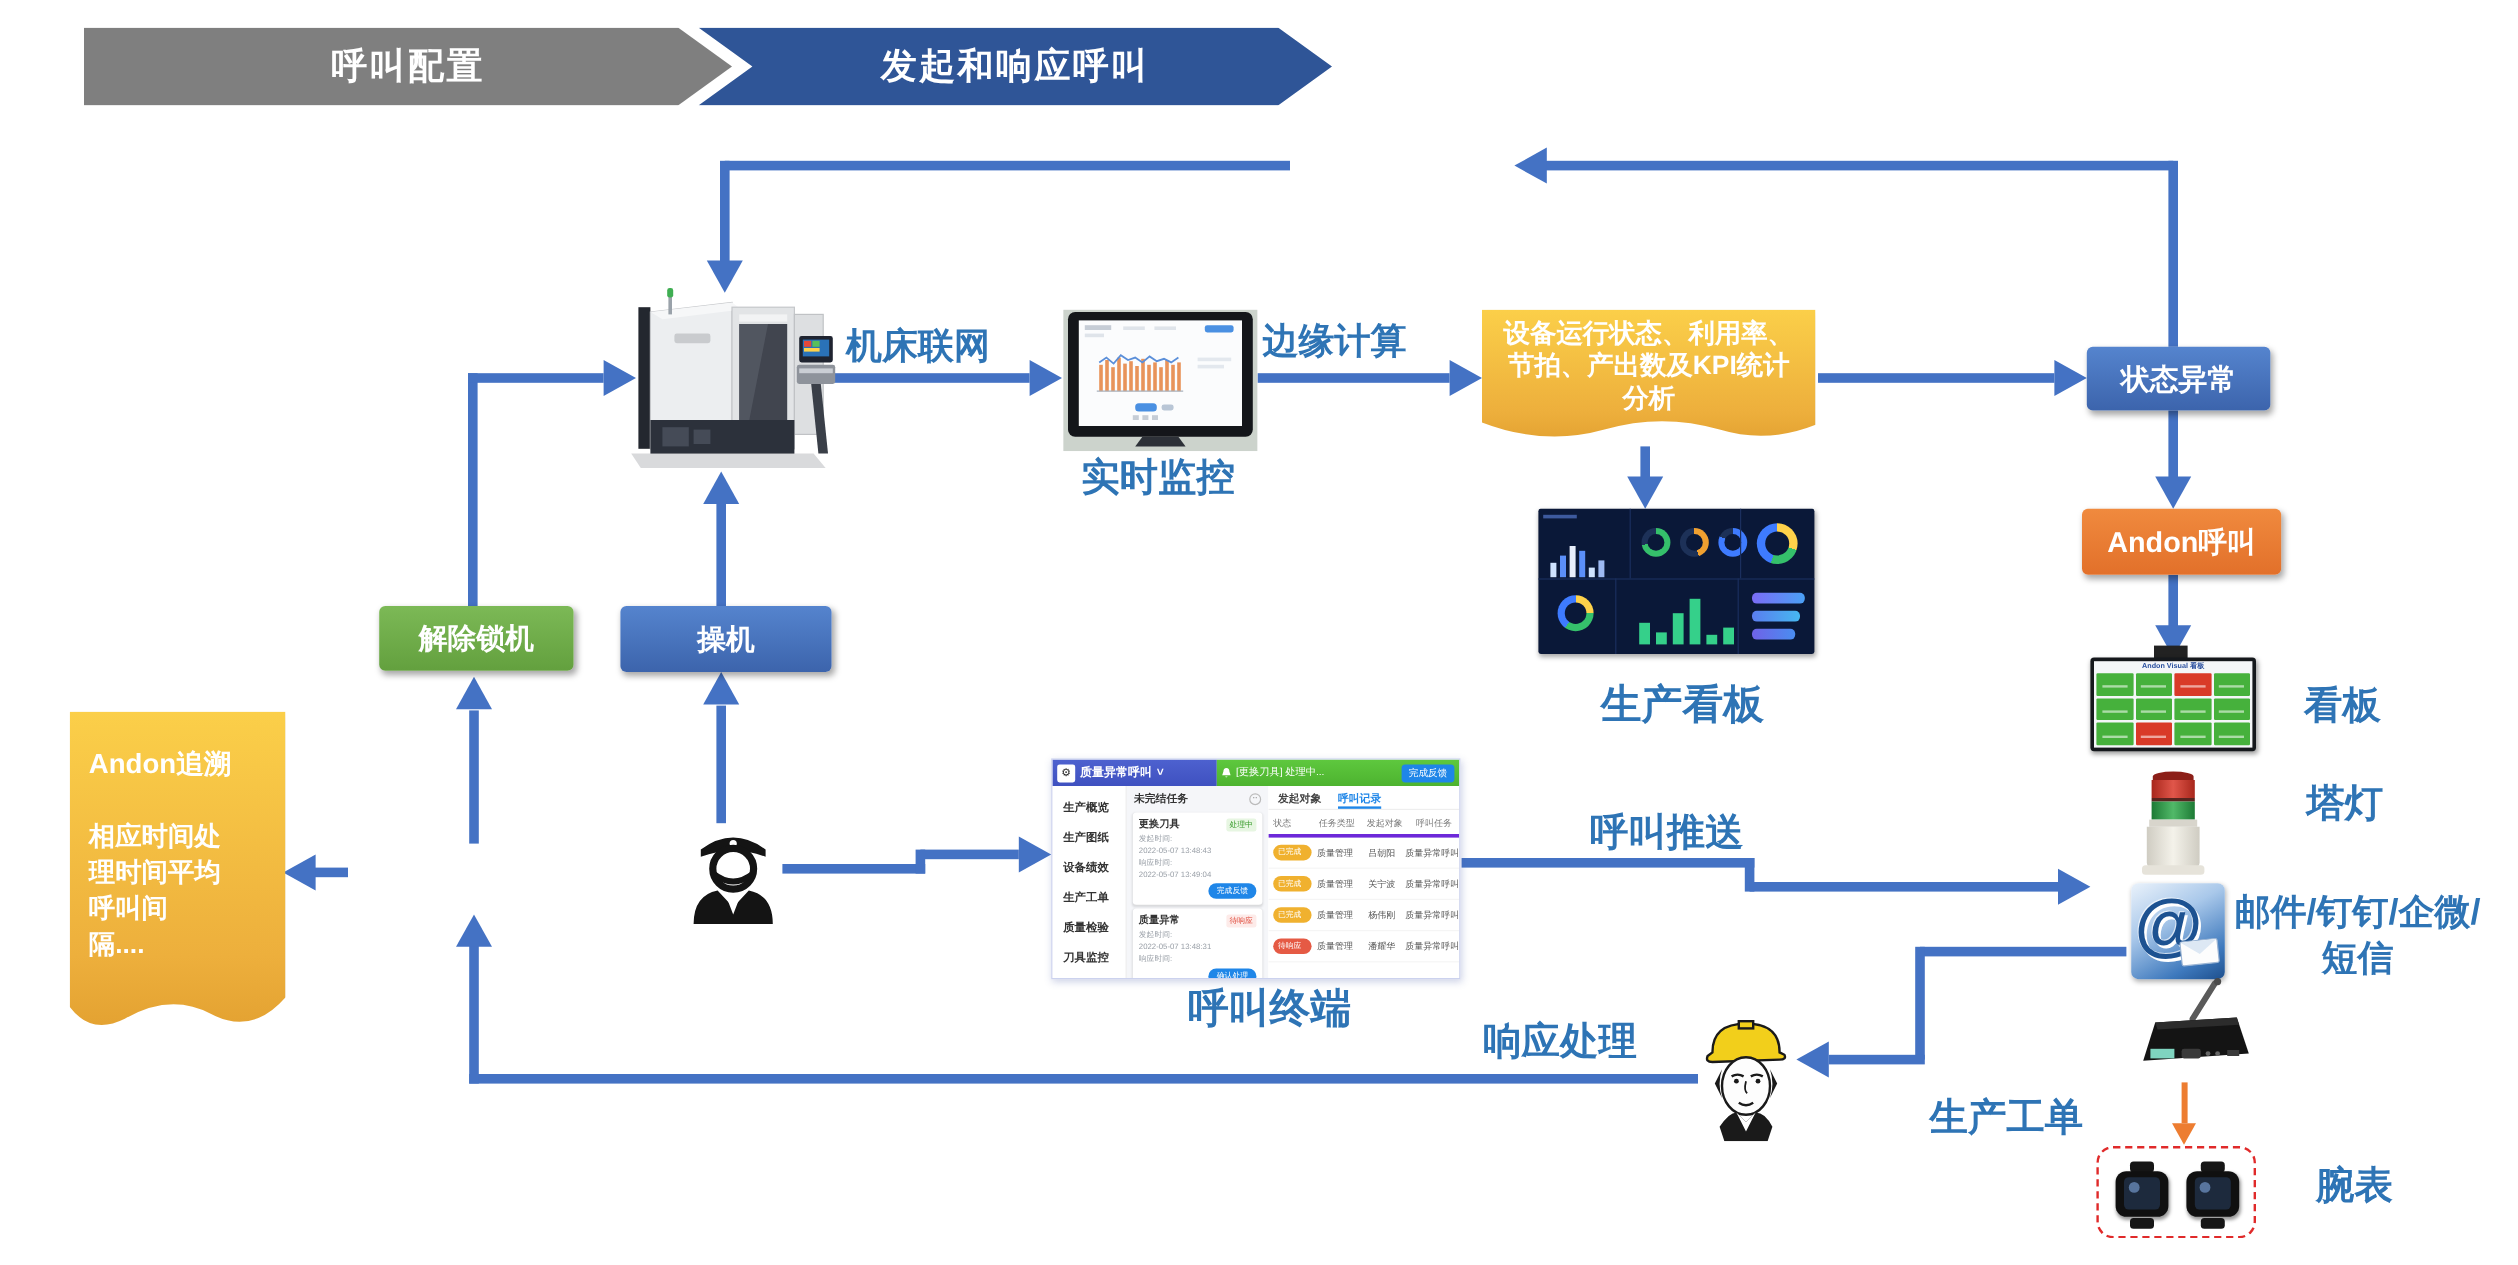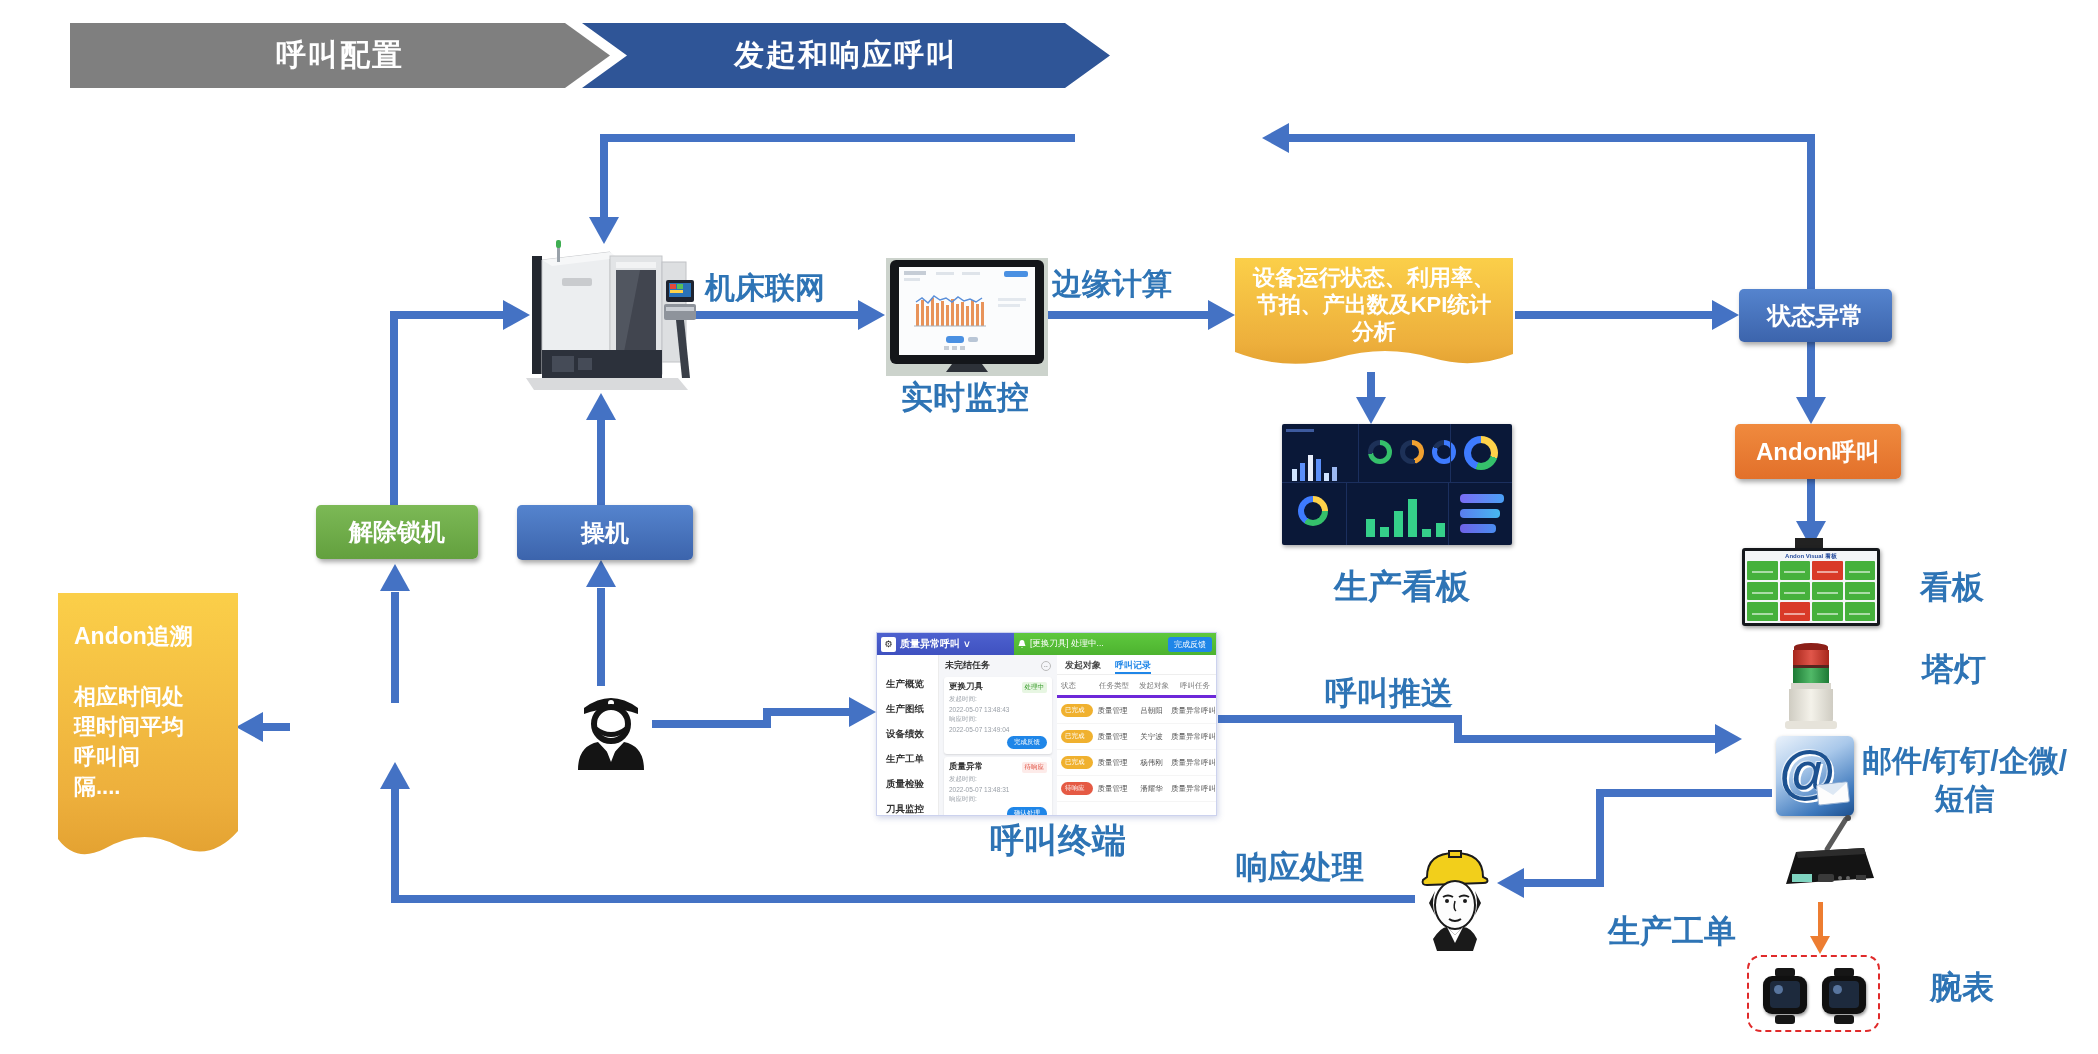--- a/index.html
+++ b/index.html
@@ -46,21 +46,21 @@
   #t-header{display:flex;height:22px}
   #t-title{width:137px;background:linear-gradient(180deg,#4d61cf,#3f51c0);color:#fff;display:flex;align-items:center;
            font-size:10px;font-weight:bold;padding-left:4px;gap:4px;white-space:nowrap}
   #t-machine-ico{width:15px;height:15px;background:#fff;border-radius:2px;color:#222;font-size:9px;
                  display:flex;align-items:center;justify-content:center}
   #t-alert{flex:1;background:linear-gradient(180deg,#5ec83e,#4db32f);display:flex;align-items:center;
            color:#fff;font-size:8.5px;padding:0 4px;gap:4px}
   #t-alert .grow{flex:1;white-space:nowrap;overflow:hidden}
   #t-alert-btn{background:#1f86e8;color:#fff;border-radius:3px;padding:2px 6px;font-size:8px;white-space:nowrap}
   #t-body{display:flex;height:162px}
-  #t-nav{width:62px;border-right:1px solid #ececec;padding-top:16px}
+  #t-nav{width:62px;border-right:1px solid #ececec;padding-top:6px}
   .tnav-item{height:25px;line-height:25px;padding-left:9px;font-size:9.5px;color:#333;font-weight:bold}
   #t-mid{width:118px;background:#f5f6f9;overflow:hidden}
   #t-mid-head{display:flex;align-items:center;justify-content:space-between;padding:4px 6px 2px 6px;
               font-size:9px;font-weight:bold;color:#333}
   #t-mid-ico{width:10px;height:10px;border:1px solid #bbb;border-radius:50%;color:#999;font-size:6px;
              display:flex;align-items:center;justify-content:center}
   .tcard{background:#fff;border-radius:3px;margin:3px 5px;padding:4px 5px 5px 5px;box-shadow:0 1px 2px rgba(0,0,0,.12)}
   .tcard-top{display:flex;justify-content:space-between;align-items:flex-end}
   .tcard-name{font-size:8.5px;font-weight:bold;color:#333}
   .tbadge{font-size:6.5px;border-radius:2px;padding:1px 3px}

